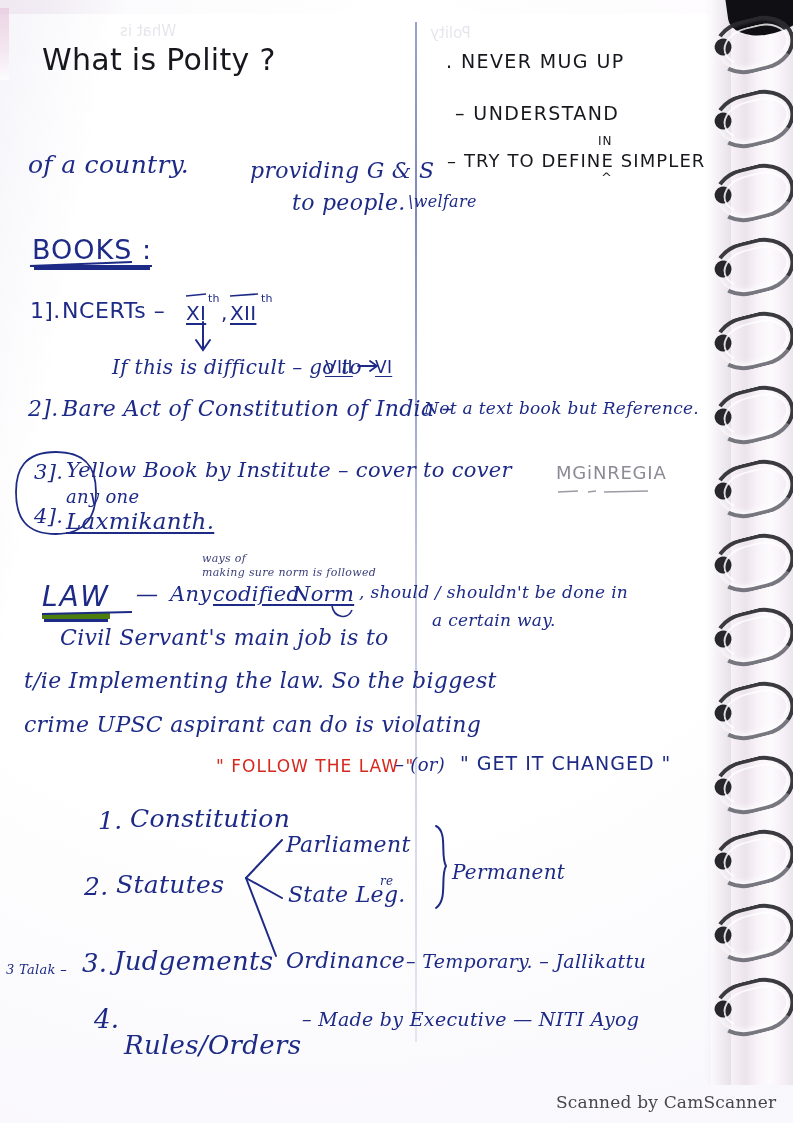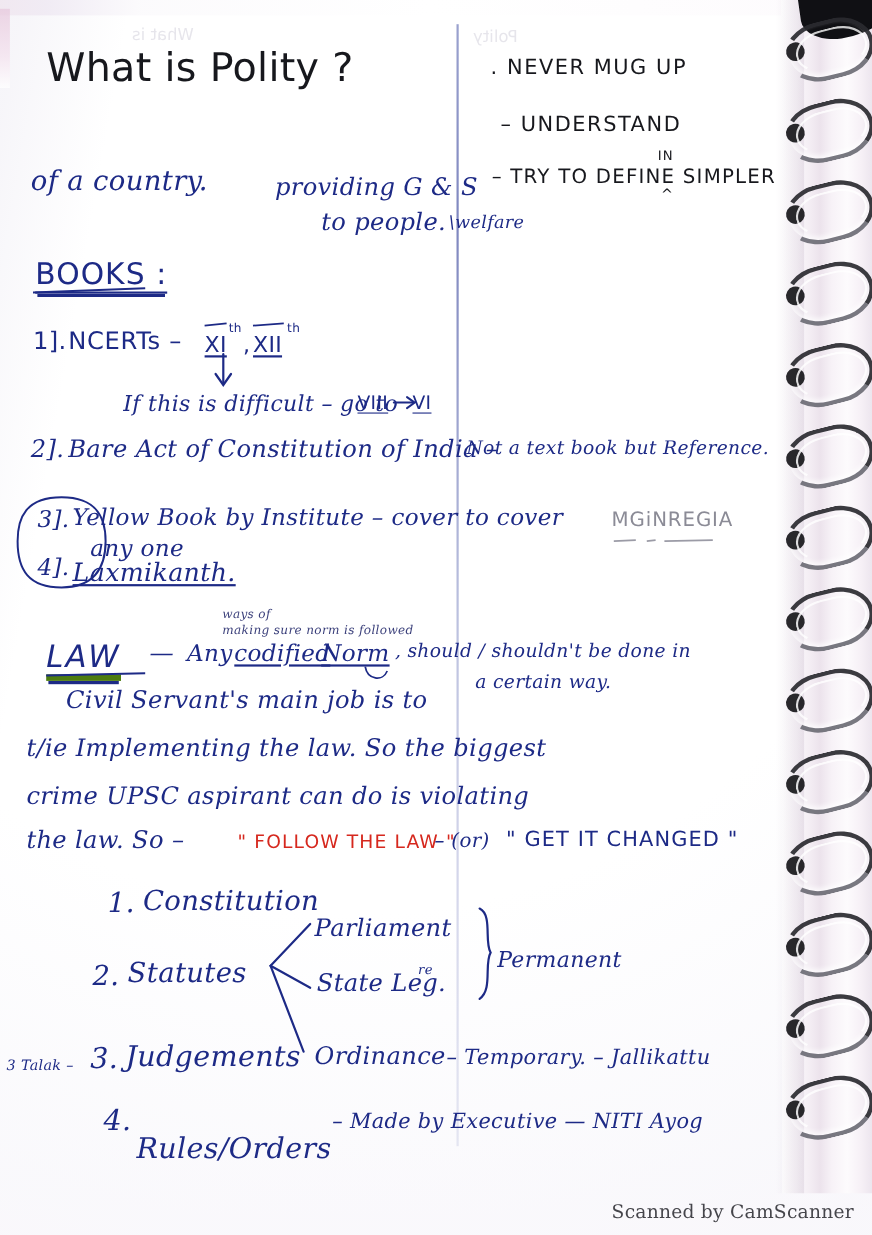--- a/index.html
+++ b/index.html
@@ -122,21 +122,21 @@
 
   <div class="paper-tint"></div>
   <div class="topstrip"></div>
   <div class="leftedge"></div>
 
   <div class="ghost" style="left:120px;top:22px;">What is</div>
   <div class="ghost" style="left:430px;top:24px;">Polity</div>
 
   <div class="margin-rule"></div>
 
-  <div class="hw blk" style="left:42px;top:42px;font-size:36px;">What is Polity ?</div>
+  <div class="hw blk" style="left:42px;top:42px;font-size:30px;">What is Polity ?</div>
 
 
   <div class="hw" style="left:28px;top:150px;font-size:25px;">of a country.</div>
 
   <div class="hw" style="left:250px;top:158px;font-size:22px;">providing G &amp; S</div>
 
   <div class="hw" style="left:292px;top:190px;font-size:22px;">to people.</div>
 
   <div class="hw" style="left:408px;top:192px;font-size:16px;">\welfare</div>
 
@@ -163,21 +163,21 @@
   <div class="hw" style="left:112px;top:355px;font-size:20px;">If this is difficult – go to</div>
   <div class="hw prtblue u" style="left:325px;top:357px;font-size:17px;">VIII</div>
   <div class="hw prtblue u" style="left:375px;top:357px;font-size:17px;">VI</div>
 
   <div class="hw" style="left:28px;top:396px;font-size:22px;">2].</div>
   <div class="hw" style="left:62px;top:396px;font-size:22px;">Bare Act of Constitution of India –</div>
   <div class="hw" style="left:424px;top:398px;font-size:17px;">Not a text book but Reference.</div>
 
   <div class="hw" style="left:34px;top:460px;font-size:21px;">3].</div>
   <div class="hw" style="left:66px;top:458px;font-size:21px;">Yellow Book by Institute  –  cover to cover</div>
-  <div class="hw" style="left:66px;top:486px;font-size:21px;margin-left:16px;">any one</div>
+  <div class="hw" style="left:66px;top:486px;font-size:18px;">any one</div>
 
   <div class="hw" style="left:34px;top:504px;font-size:21px;">4].</div>
   <div class="hw u" style="left:66px;top:508px;font-size:23px;">Laxmikanth.</div>
 
   <div class="hw pencil" style="left:556px;top:462px;font-size:18px;letter-spacing:.8px;">MGiNREGIA</div>
 
   <div class="hw" style="left:202px;top:552px;font-size:11px;color:#3a3f7a;">ways of</div>
   <div class="hw" style="left:202px;top:566px;font-size:11px;color:#3a3f7a;">making sure norm is followed</div>
 
   <div class="hw prtblue" style="left:42px;top:580px;font-size:28px;letter-spacing:2px;border-bottom:6px solid #4d7c0f;box-shadow:0 5px 0 -2px #1d2a86;font-style:italic;">LAW</div>
@@ -185,21 +185,20 @@
   <div class="hw" style="left:136px;top:582px;font-size:22px;">—</div>
   <div class="hw" style="left:170px;top:582px;font-size:21px;">Any</div>
   <div class="hw u" style="left:213px;top:582px;font-size:21px;">codified</div>
   <div class="hw u" style="left:292px;top:582px;font-size:21px;">Norm</div>
   <div class="hw" style="left:359px;top:582px;font-size:17px;">, should / shouldn't be done in</div>
   <div class="hw" style="left:432px;top:610px;font-size:17px;">a certain way.</div>
 
   <div class="hw" style="left:60px;top:625px;font-size:22px;">Civil Servant's main job is to</div>
   <div class="hw" style="left:24px;top:668px;font-size:22px;">t/ie Implementing the law. So the biggest</div>
   <div class="hw" style="left:24px;top:712px;font-size:22px;">crime UPSC aspirant can do is violating</div>
-  <div class="hw" style="left:24px;top:752px;font-size:22px;">the law. So –</div>
   <div class="hw print" style="left:216px;top:756px;font-size:17px;letter-spacing:1px;color:#d6281e;">" FOLLOW THE LAW "</div>
   <div class="hw" style="left:395px;top:754px;font-size:18px;">– (or)</div>
   <div class="hw print" style="left:460px;top:752px;font-size:19px;letter-spacing:1px;color:#1d2a86;">" GET IT CHANGED "</div>
 
   <div class="hw" style="left:98px;top:806px;font-size:25px;">1.</div>
   <div class="hw" style="left:130px;top:804px;font-size:25px;">Constitution</div>
 
   <div class="hw" style="left:84px;top:872px;font-size:25px;">2.</div>
   <div class="hw" style="left:116px;top:870px;font-size:25px;">Statutes</div>
 

